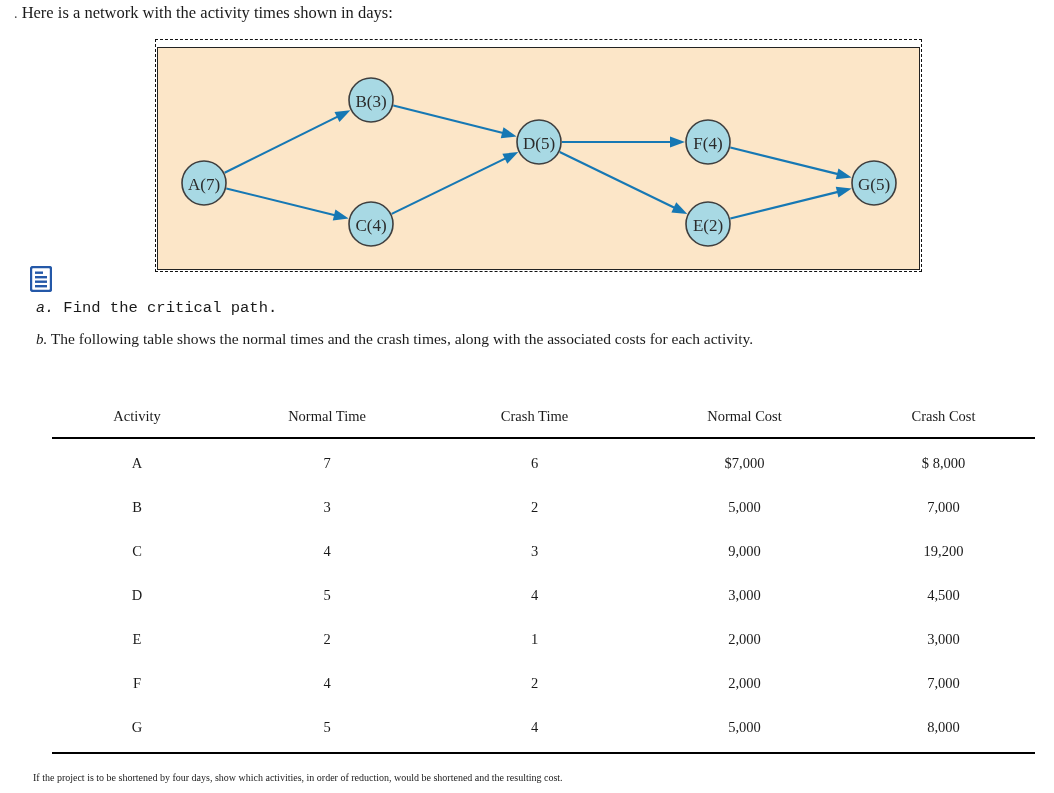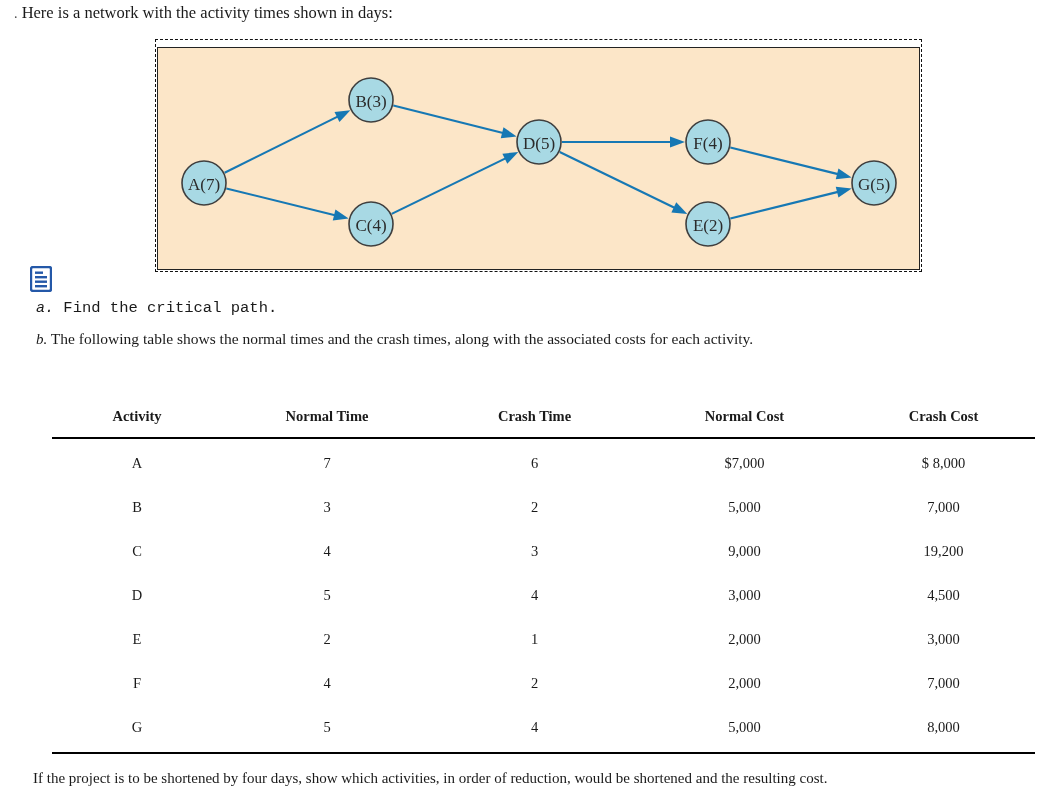--- a/index.html
+++ b/index.html
@@ -107,21 +107,21 @@
   .crash-table {
     position: absolute;
     left: 52px;
     top: 408px;
     width: 983px;
     border-collapse: collapse;
     table-layout: fixed;
   }
   .crash-table th {
     font-size: 14.5px;
-    font-weight: bold;
+    font-weight: normal;
     text-align: center;
     padding: 0 0 12px 0;
     border-bottom: 2px solid #000000;
     font-family: "Liberation Serif", "DejaVu Serif", serif;
   }
   .crash-table td {
     font-size: 14.5px;
     text-align: center;
     padding: 13px 0 14px 0;
     font-family: "Liberation Serif", "DejaVu Serif", serif;
@@ -137,21 +137,21 @@
   .col-ntime    { width: 210px; }
   .col-ctime    { width: 205px; }
   .col-ncost    { width: 215px; }
   .col-ccost    { width: 183px; }
 
   
   .footer-line {
     position: absolute;
     left: 33px;
     top: 768px;
-    font-size: 15px;
+    font-size: 10px;
     line-height: 20px;
     white-space: nowrap;
   }
 </style>
 </head>
 <body>
 
 <div class="intro-line">
   <span class="lead-dot">.</span>
   <span>Here is a network with the activity times shown in days:</span>

